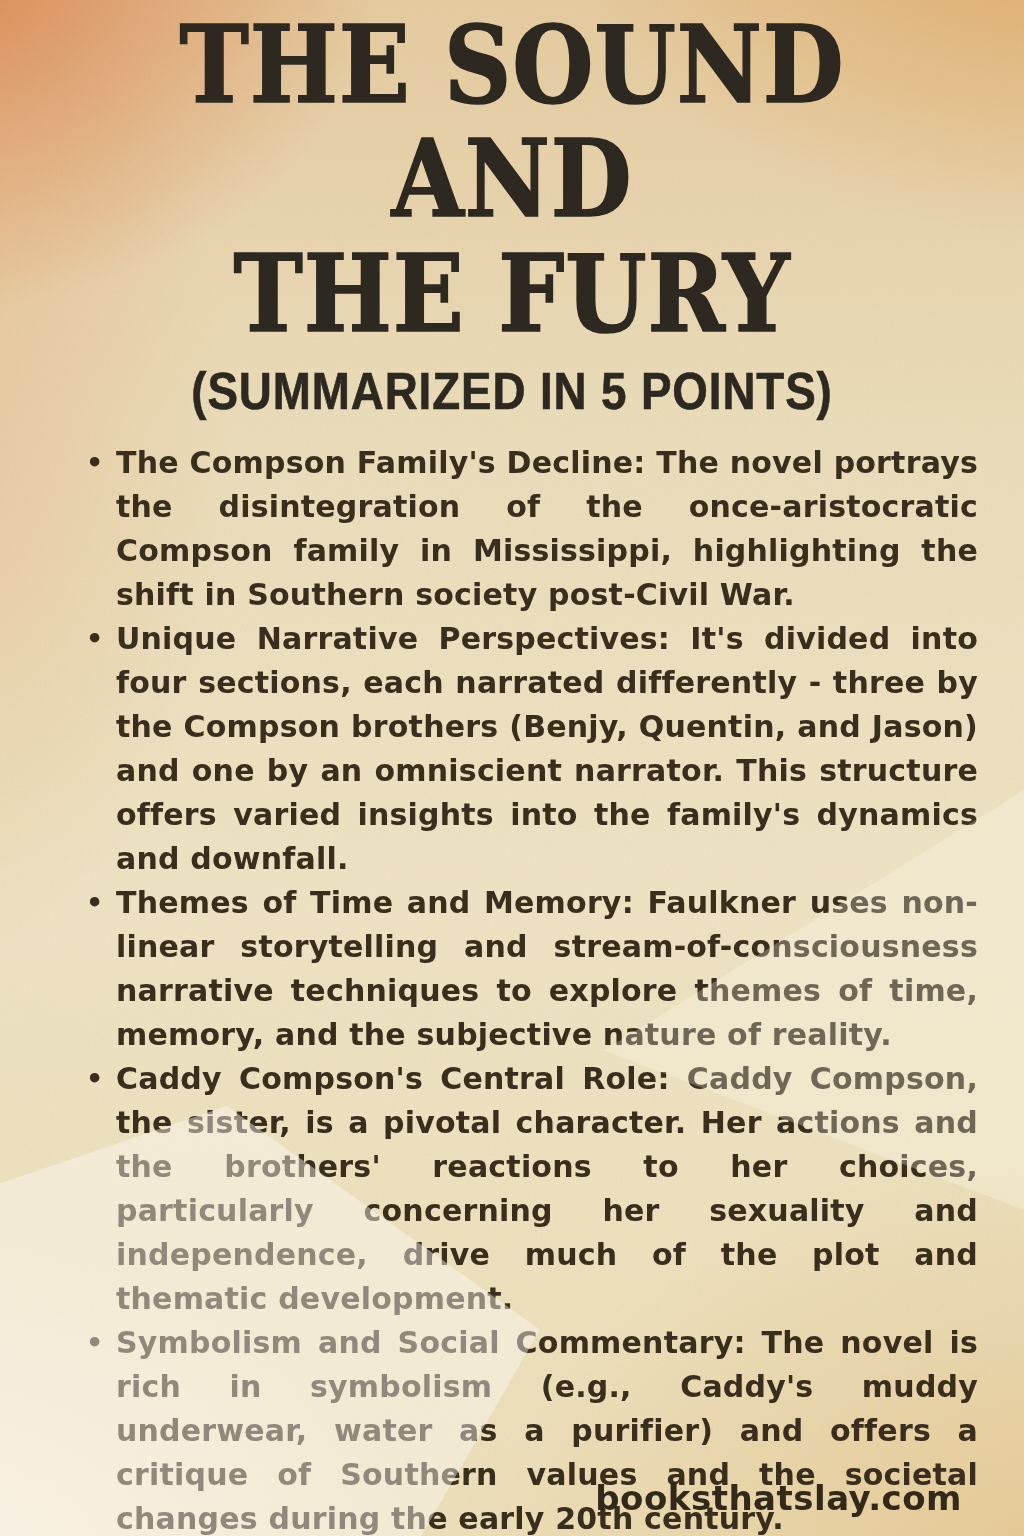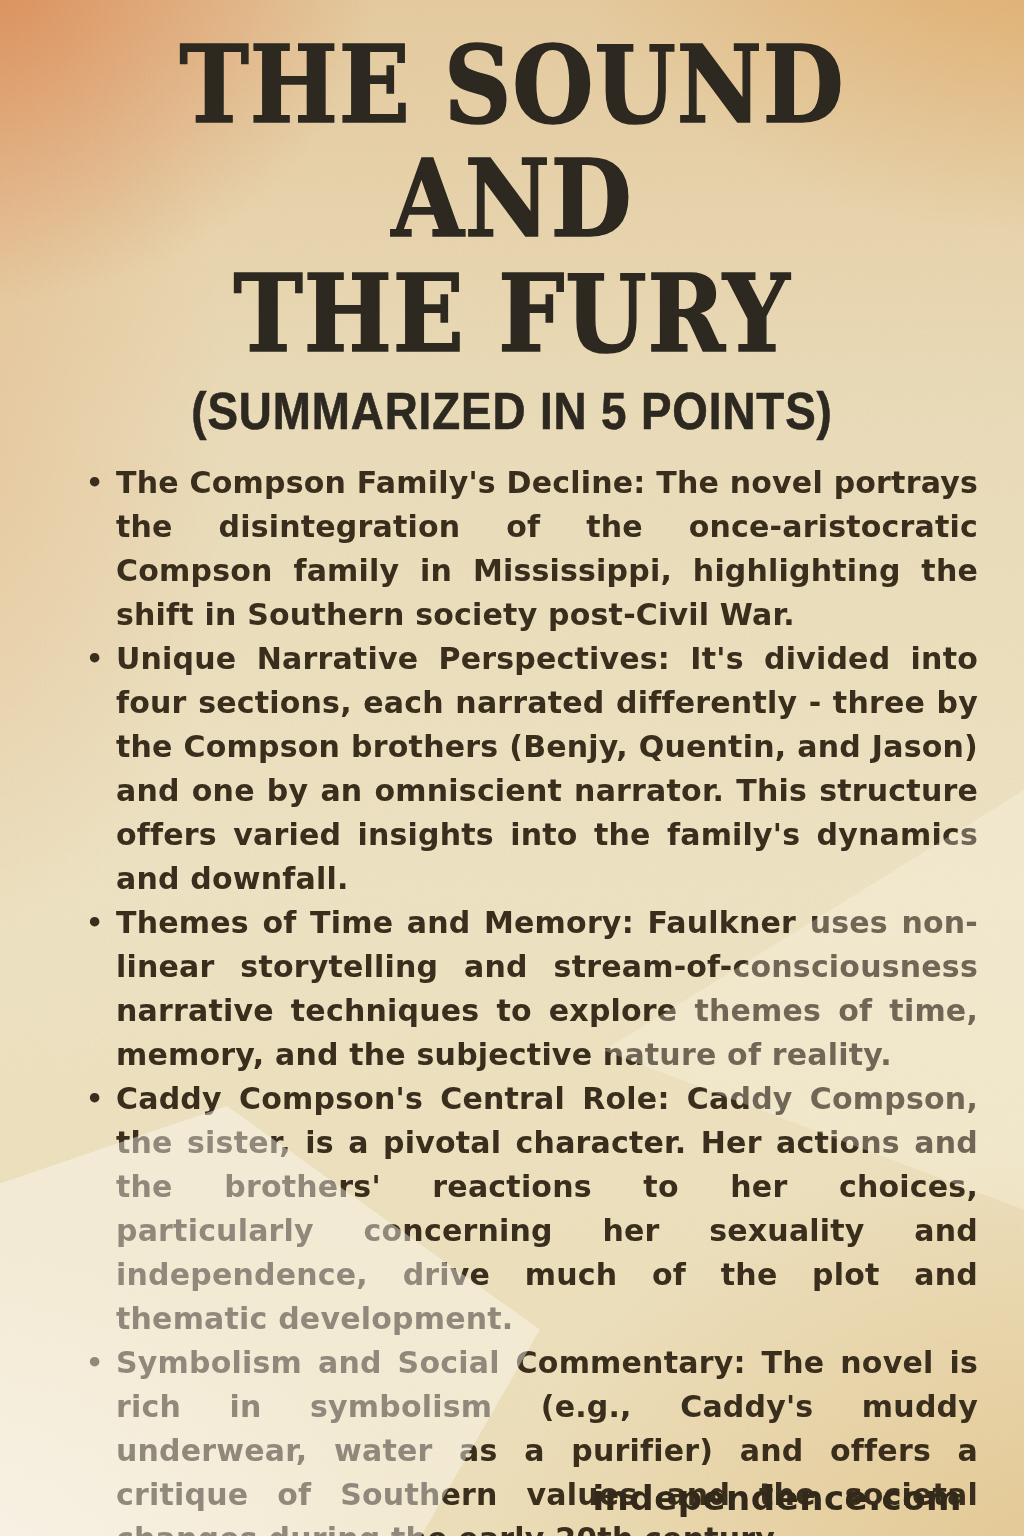--- a/index.html
+++ b/index.html
@@ -28,21 +28,21 @@
   .patch-1 {
     left: 0; bottom: 0; width: 540px; height: 430px;
     background: rgba(252,249,241,0.45);
     clip-path: polygon(0 100%, 0 18%, 42% 0, 100% 52%, 78% 100%);
   }
   .patch-2 {
     right: 0; top: 790px; width: 420px; height: 420px;
     background: rgba(255,251,238,0.28);
     clip-path: polygon(100% 0, 100% 100%, 0 62%);
   }
-  .header { position: relative; text-align: center; padding-top: 28px; }
+  .header { position: relative; text-align: center; padding-top: 8px; }
   .title {
     margin: 0;
     font-family: "DejaVu Serif", serif;
     font-weight: 700;
     font-size: 106px;
     line-height: 1.08;
     letter-spacing: 1px;
     color: #2d2820;
     -webkit-text-stroke: 1.6px #2d2820;
     transform: scaleX(0.88);
@@ -131,15 +131,15 @@
     <li class="point">
       <span class="dot">•</span>
       <span class="pt">Caddy Compson's Central Role: Caddy Compson, the sister, is a pivotal character. Her actions and the brothers' reactions to her choices, particularly concerning her sexuality and independence, drive much of the plot and thematic development.</span>
     </li>
     <li class="point">
       <span class="dot">•</span>
       <span class="pt">Symbolism and Social Commentary: The novel is rich in symbolism (e.g., Caddy's muddy underwear, water as a purifier) and offers a critique of Southern values and the societal changes during the early 20th century.</span>
     </li>
   </ul>
 
-  <div class="footer">independence.com</div>
+  <div class="footer">booksthatslay.com</div>
 
 </div>
 
 </body></html>

